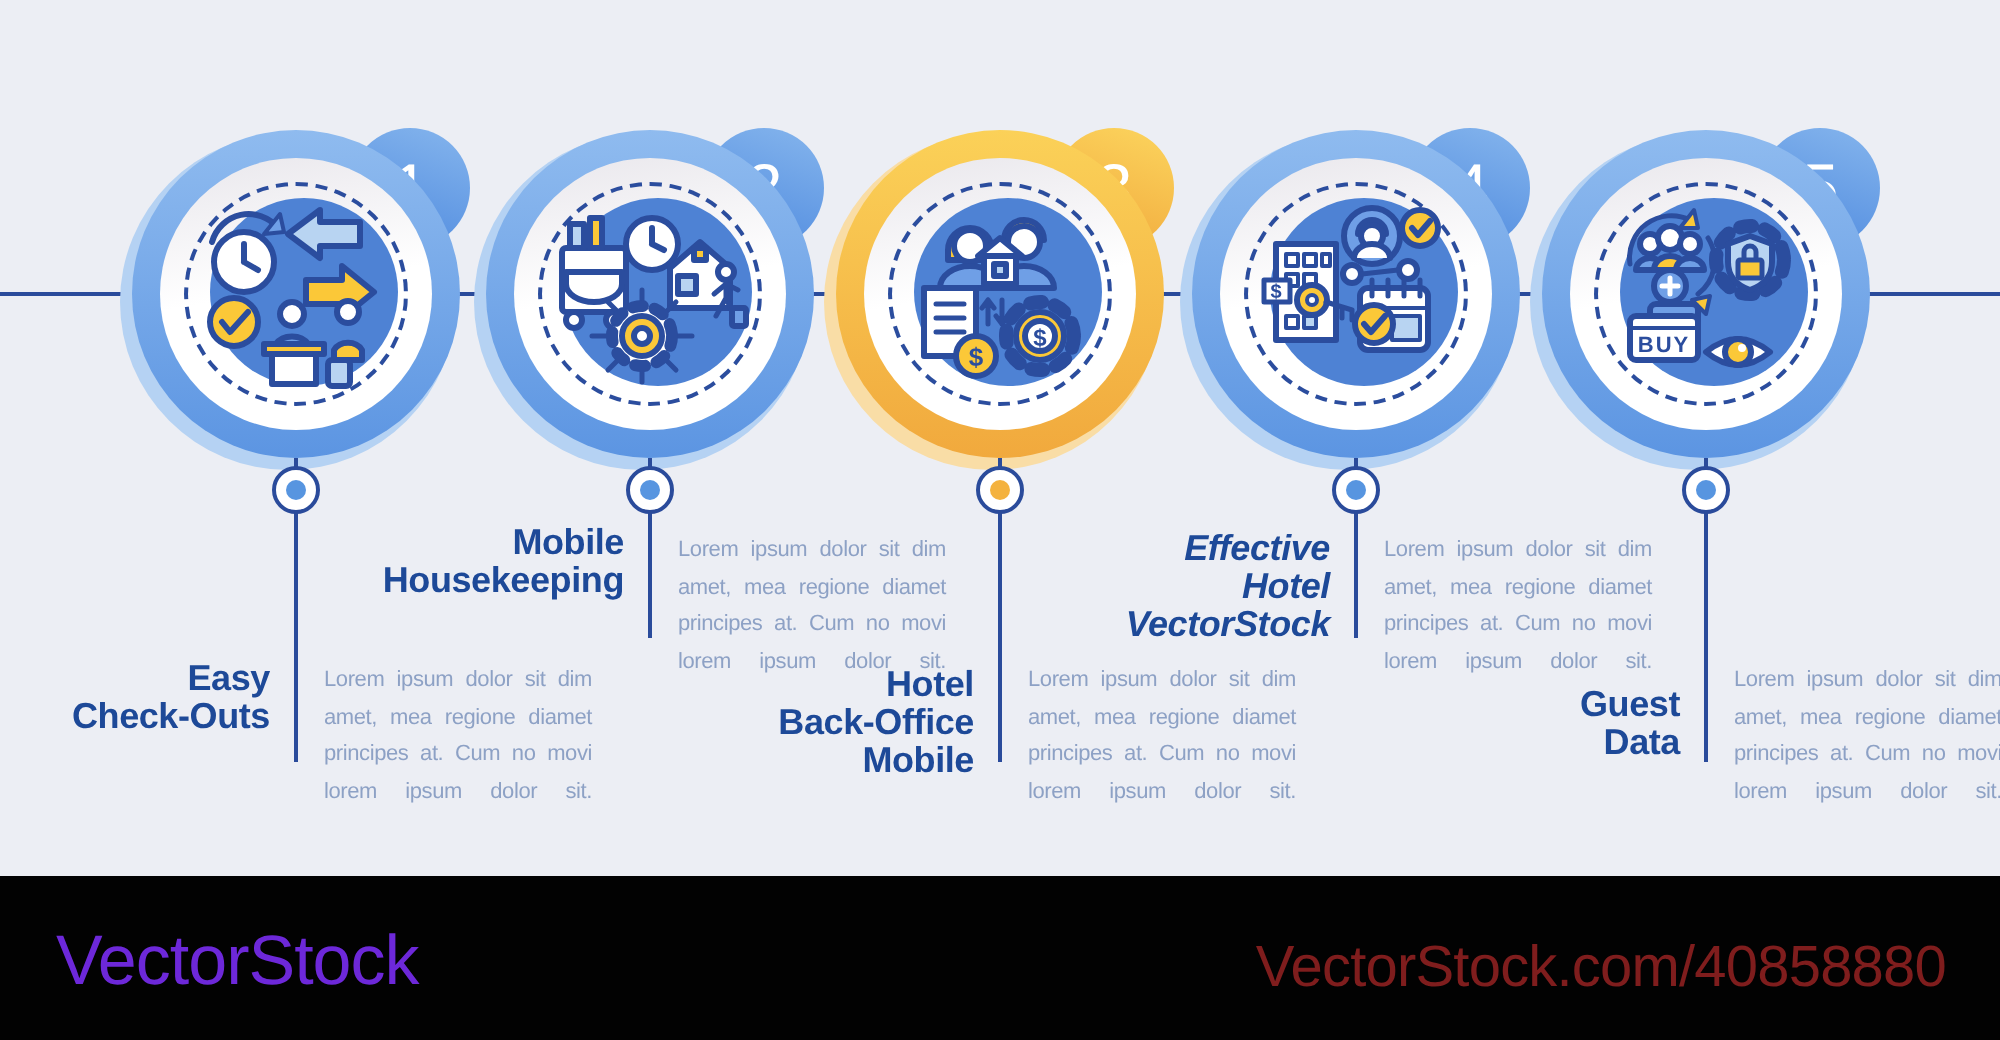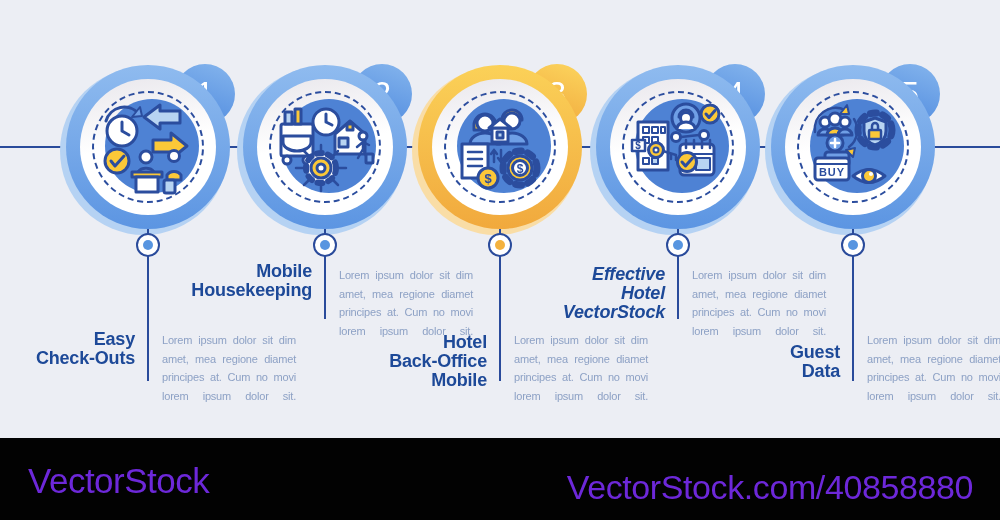--- a/index.html
+++ b/index.html
@@ -41,21 +41,21 @@
   .title span{display:block;white-space:nowrap;}
   .m1 .title{top:330px;} .m2 .title{top:262px;text-align:right;} .m3 .title{top:333px;} .m4 .title{top:265px;font-style:italic;} .m5 .title{top:343px;}
 
   .body{position:absolute;left:calc(var(--cx) + 14px);width:134px;color:#8da1c5;
         font-size:11px;line-height:18.5px;letter-spacing:-0.2px;}
   .body span{display:block;text-align:justify;text-align-last:justify;}
   .low .body{top:331px;} .high .body{top:266px;}
 
   .bar{position:absolute;left:0;top:438px;width:1000px;height:82px;background:#020202;}
   .brand-left{position:absolute;left:28px;top:461px;color:#6d28d9;font-size:35px;letter-spacing:-0.5px;}
-  .brand-right{position:absolute;right:27px;top:468px;color:#6d28d9;font-size:34px;letter-spacing:-0.4px;}
+  .brand-right{position:absolute;right:27px;top:468px;color:#7f1d1d;font-size:29px;letter-spacing:-0.4px;}
 
   svg .ink{stroke:#2b4d9e;stroke-width:3;fill:none;stroke-linecap:round;stroke-linejoin:round;}
   svg text{stroke:none;font-family:"Liberation Sans",sans-serif;font-weight:bold;fill:#2b4d9e;}
 </style>
 </head>
 <body>
 
 <div class="canvas">
   <div class="hline"></div>
 

